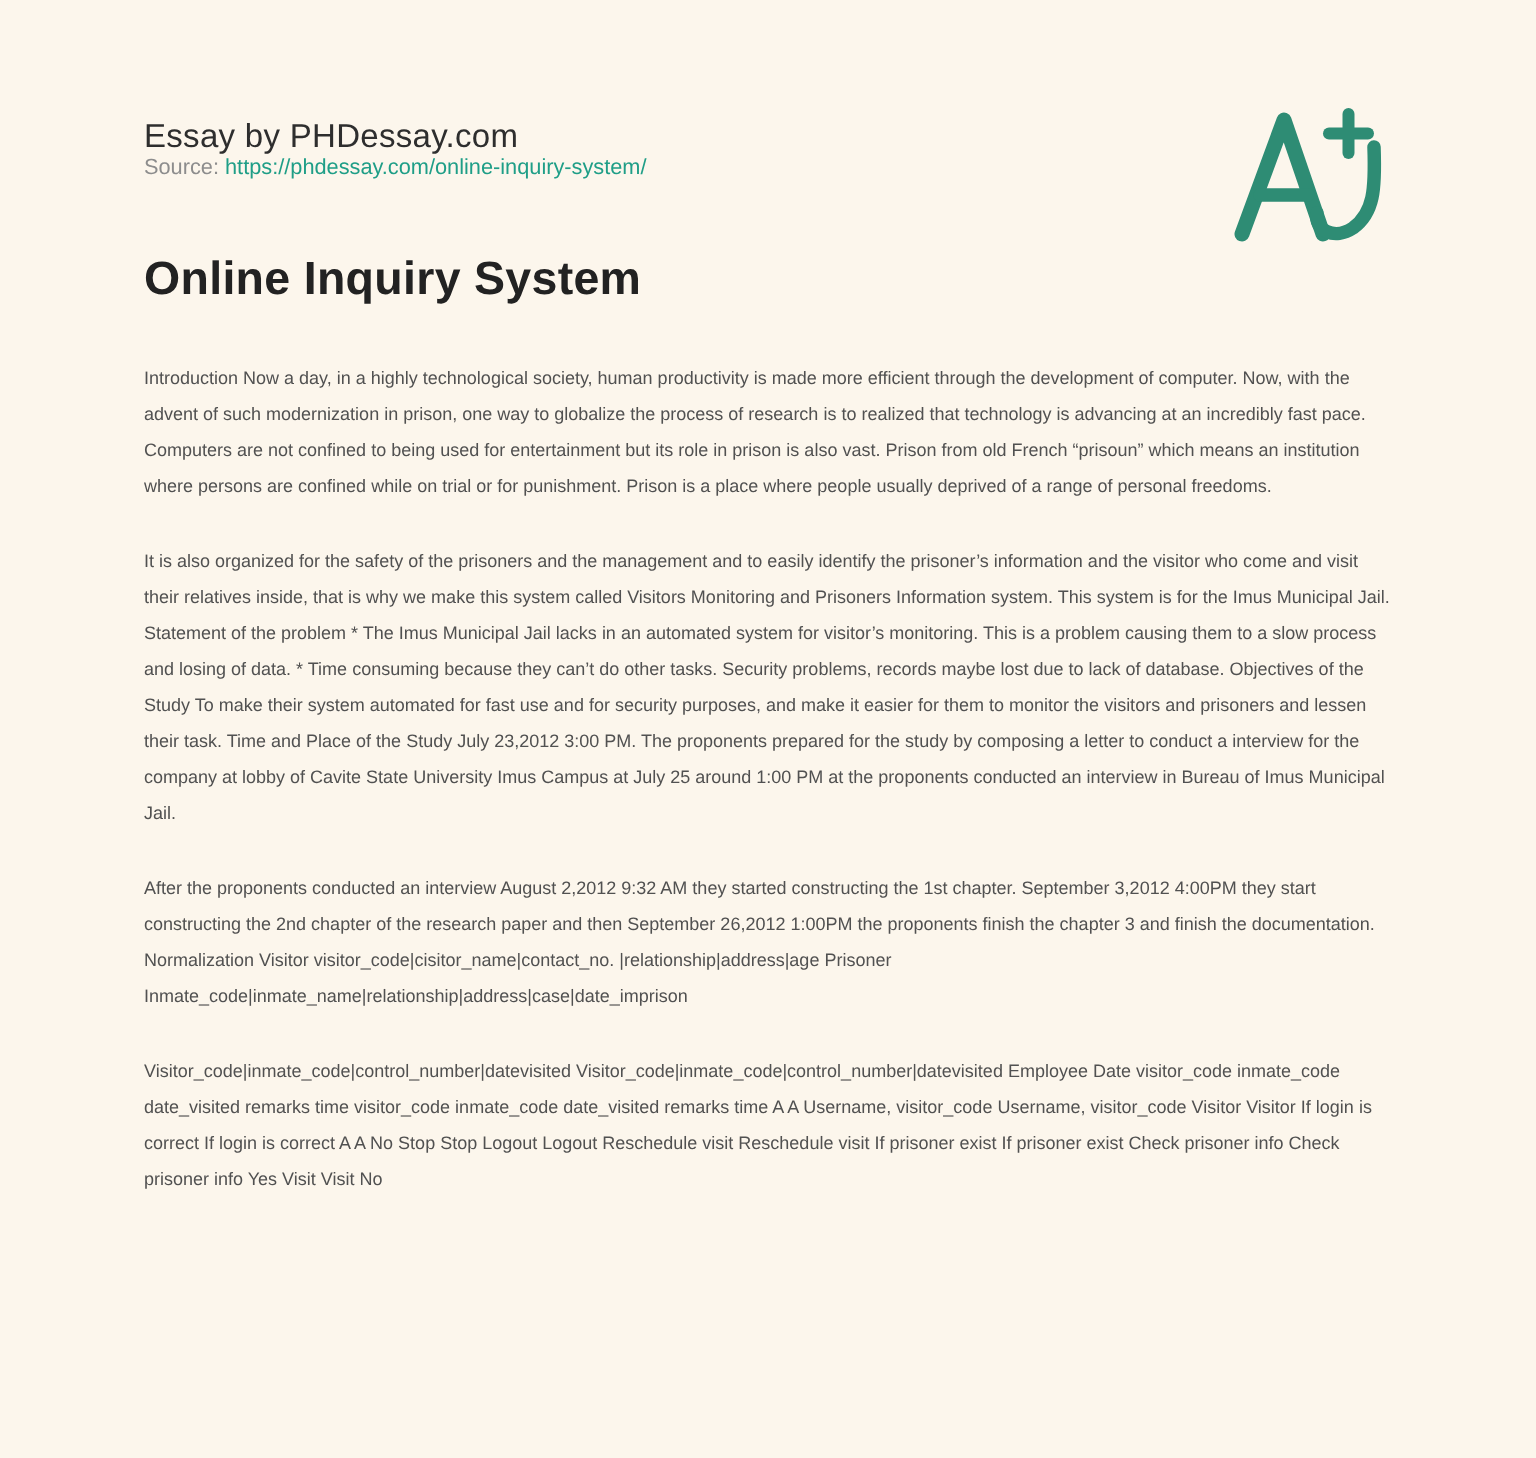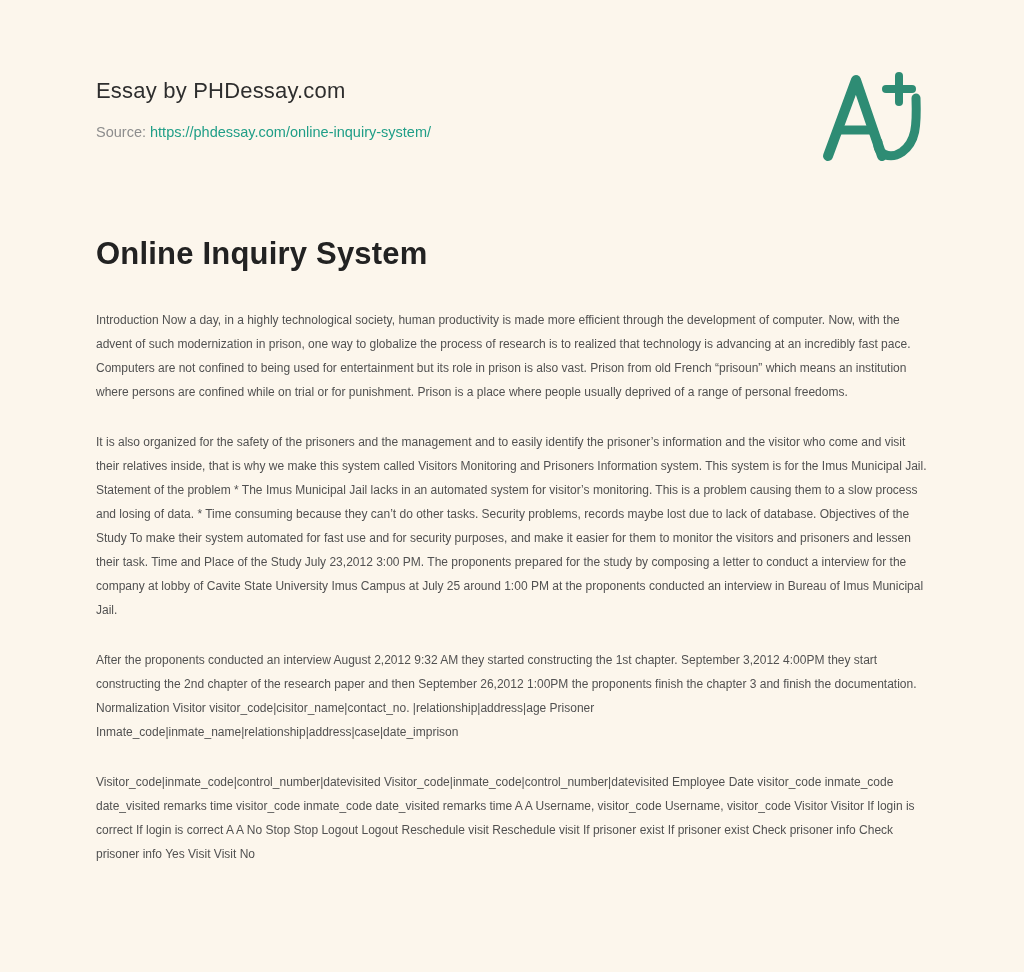--- a/index.html
+++ b/index.html
@@ -22,37 +22,36 @@
     justify-content: space-between;
     align-items: flex-start;
   }
   .byline {
     font-size: 22px;
     font-weight: 500;
     color: #2e2e2e;
     letter-spacing: 0.2px;
   }
   .source-line {
-    margin-top: 20px;
     font-size: 14.5px;
     color: #8d8d8d;
   }
   .source-line a {
     color: #1f9e87;
     text-decoration: none;
   }
   .logo-wrap {
     position: absolute;
     top: 68px;
     right: 92px;
     width: 112px;
     height: 96px;
   }
   .title {
-    margin-top: 96px;
+    margin-top: 48px;
     font-size: 31px;
     font-weight: 600;
     color: #222222;
     letter-spacing: 0.2px;
   }
   .body-text {
     margin-top: 36px;
     max-width: 834px;
   }
   .body-text p {

